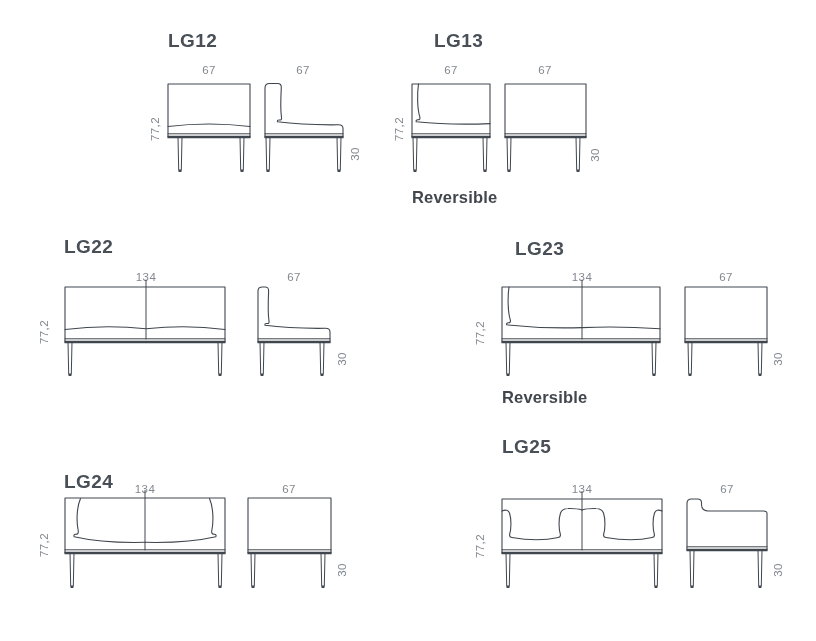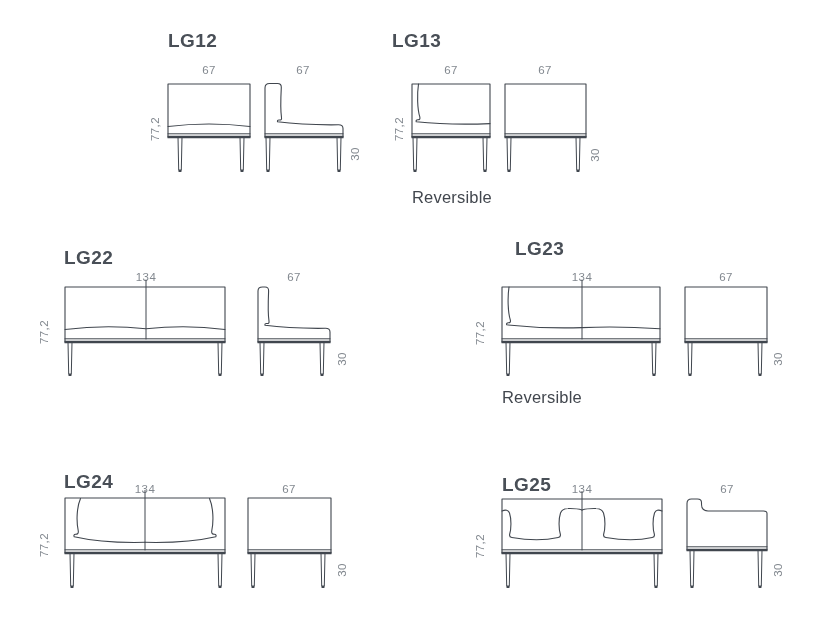--- a/index.html
+++ b/index.html
@@ -17,21 +17,21 @@
   .title{
     position:absolute;font-size:19px;font-weight:600;color:var(--titletext);
     letter-spacing:.4px;white-space:nowrap;
   }
   .dim{
     position:absolute;font-size:11.5px;font-weight:500;color:var(--dimtext);
     letter-spacing:.4px;white-space:nowrap;transform:translate(-50%,-50%);
   }
   .dim.vert{transform:translate(-50%,-50%) rotate(-90deg);}
   .note{
-    position:absolute;font-size:16.5px;font-weight:400;color:var(--notetext);
+    position:absolute;font-size:16.5px;font-weight:700;color:var(--notetext);
     letter-spacing:.2px;white-space:nowrap;
   }
   svg.view{position:absolute;overflow:visible;}
   .ln{fill:none;stroke:var(--line);stroke-width:1.1;stroke-linejoin:round;stroke-linecap:round;}
   .thin{stroke-width:1;}
   .thick{stroke-width:2.4;stroke-linecap:butt;}
   .leg{fill:#fff;stroke:var(--line);stroke-width:1;stroke-linejoin:miter;}
   .foot{fill:var(--line);stroke:none;}
 </style>
 </head>
@@ -63,21 +63,21 @@
       <polygon class="leg" points="5,57 9,57 8.3,90 5.7,90"></polygon>
       <polygon class="foot" points="5.4,90 8.6,90 8.4,92 5.6,92"></polygon>
       <polygon class="leg" points="76,57 80,57 79.3,90 76.7,90"></polygon>
       <polygon class="foot" points="76.4,90 79.6,90 79.4,92 76.6,92"></polygon>
     </g>
     <path class="ln" d="M4,57 L4,8 Q4,3.5 8.5,3.5 L16.5,3.5 Q20.5,3.5 20.3,7.5 C19.8,17 19.5,31 20.5,37.5 Q21,40.3 18.3,40 Q16,39.8 16.5,41.8 Q42,45.2 77.5,44.8 Q82,44.8 82,48.5 L82,57"></path>
     <path class="ln thin" d="M4,53.8 H82"></path>
     <path class="ln thick" d="M3.5,57 H82.5"></path>
   </svg>
 
-  <span class="title" style="left:392px;top:30px">LG13</span>
+  <span class="title" style="left:434px;top:30px">LG13</span>
   <span class="dim" style="left:451px;top:70px">67</span>
   <span class="dim" style="left:545px;top:70px">67</span>
   <span class="dim vert" style="left:399px;top:129px">77,2</span>
   <span class="dim vert" style="left:595px;top:155px">30</span>
   <span class="note" style="left:412px;top:188px">Reversible</span>
 
   <svg class="view" style="left:408px;top:80px" width="86" height="96">
     <g>
       <polygon class="leg" points="5,57 9,57 8.3,90 5.7,90"></polygon>
       <polygon class="foot" points="5.4,90 8.6,90 8.4,92 5.6,92"></polygon>
@@ -95,21 +95,21 @@
       <polygon class="leg" points="6,57 10,57 9.3,90 6.7,90"></polygon>
       <polygon class="foot" points="6.4,90 9.6,90 9.4,92 6.6,92"></polygon>
       <polygon class="leg" points="75,57 79,57 78.3,90 75.7,90"></polygon>
       <polygon class="foot" points="75.4,90 78.6,90 78.4,92 75.6,92"></polygon>
     </g>
     <path class="ln" d="M4,57 L4,4 L85,4 L85,57"></path>
     <path class="ln thin" d="M4,53.8 H85"></path>
     <path class="ln thick" d="M3.5,57 H85.5"></path>
   </svg>
 
-  <span class="title" style="left:64px;top:247px">LG22</span>
+  <span class="title" style="left:64px;top:236px">LG22</span>
   <span class="dim" style="left:146px;top:277px">134</span>
   <span class="dim" style="left:294px;top:277px">67</span>
   <span class="dim vert" style="left:44px;top:332px">77,2</span>
   <span class="dim vert" style="left:342px;top:359px">30</span>
 
   <svg class="view" style="left:61px;top:283px" width="168" height="97">
     <g>
       <polygon class="leg" points="7,59 11,59 10.3,91 7.7,91"></polygon>
       <polygon class="foot" points="7.4,91 10.6,91 10.4,93 7.6,93"></polygon>
       <polygon class="leg" points="157,59 161,59 160.3,91 157.7,91"></polygon>
@@ -193,21 +193,21 @@
       <polygon class="leg" points="7,59 11,59 10.3,92 7.7,92"></polygon>
       <polygon class="foot" points="7.4,92 10.6,92 10.4,94 7.6,94"></polygon>
       <polygon class="leg" points="77,59 81,59 80.3,92 77.7,92"></polygon>
       <polygon class="foot" points="77.4,92 80.6,92 80.4,94 77.6,94"></polygon>
     </g>
     <path class="ln" d="M4,59 L4,4 L87,4 L87,59"></path>
     <path class="ln thin" d="M4,55.8 H87"></path>
     <path class="ln thick" d="M3.5,59 H87.5"></path>
   </svg>
 
-  <span class="title" style="left:502px;top:474px">LG25</span>
+  <span class="title" style="left:502px;top:436px">LG25</span>
   <span class="dim" style="left:582px;top:489px">134</span>
   <span class="dim" style="left:727px;top:489px">67</span>
   <span class="dim vert" style="left:480px;top:546px">77,2</span>
   <span class="dim vert" style="left:778px;top:570px">30</span>
 
   <svg class="view" style="left:498px;top:495px" width="168" height="97">
     <g>
       <polygon class="leg" points="8,58 12,58 11.3,91 8.7,91"></polygon>
       <polygon class="foot" points="8.4,91 11.6,91 11.4,93 8.6,93"></polygon>
       <polygon class="leg" points="156,58 160,58 159.3,91 156.7,91"></polygon>

